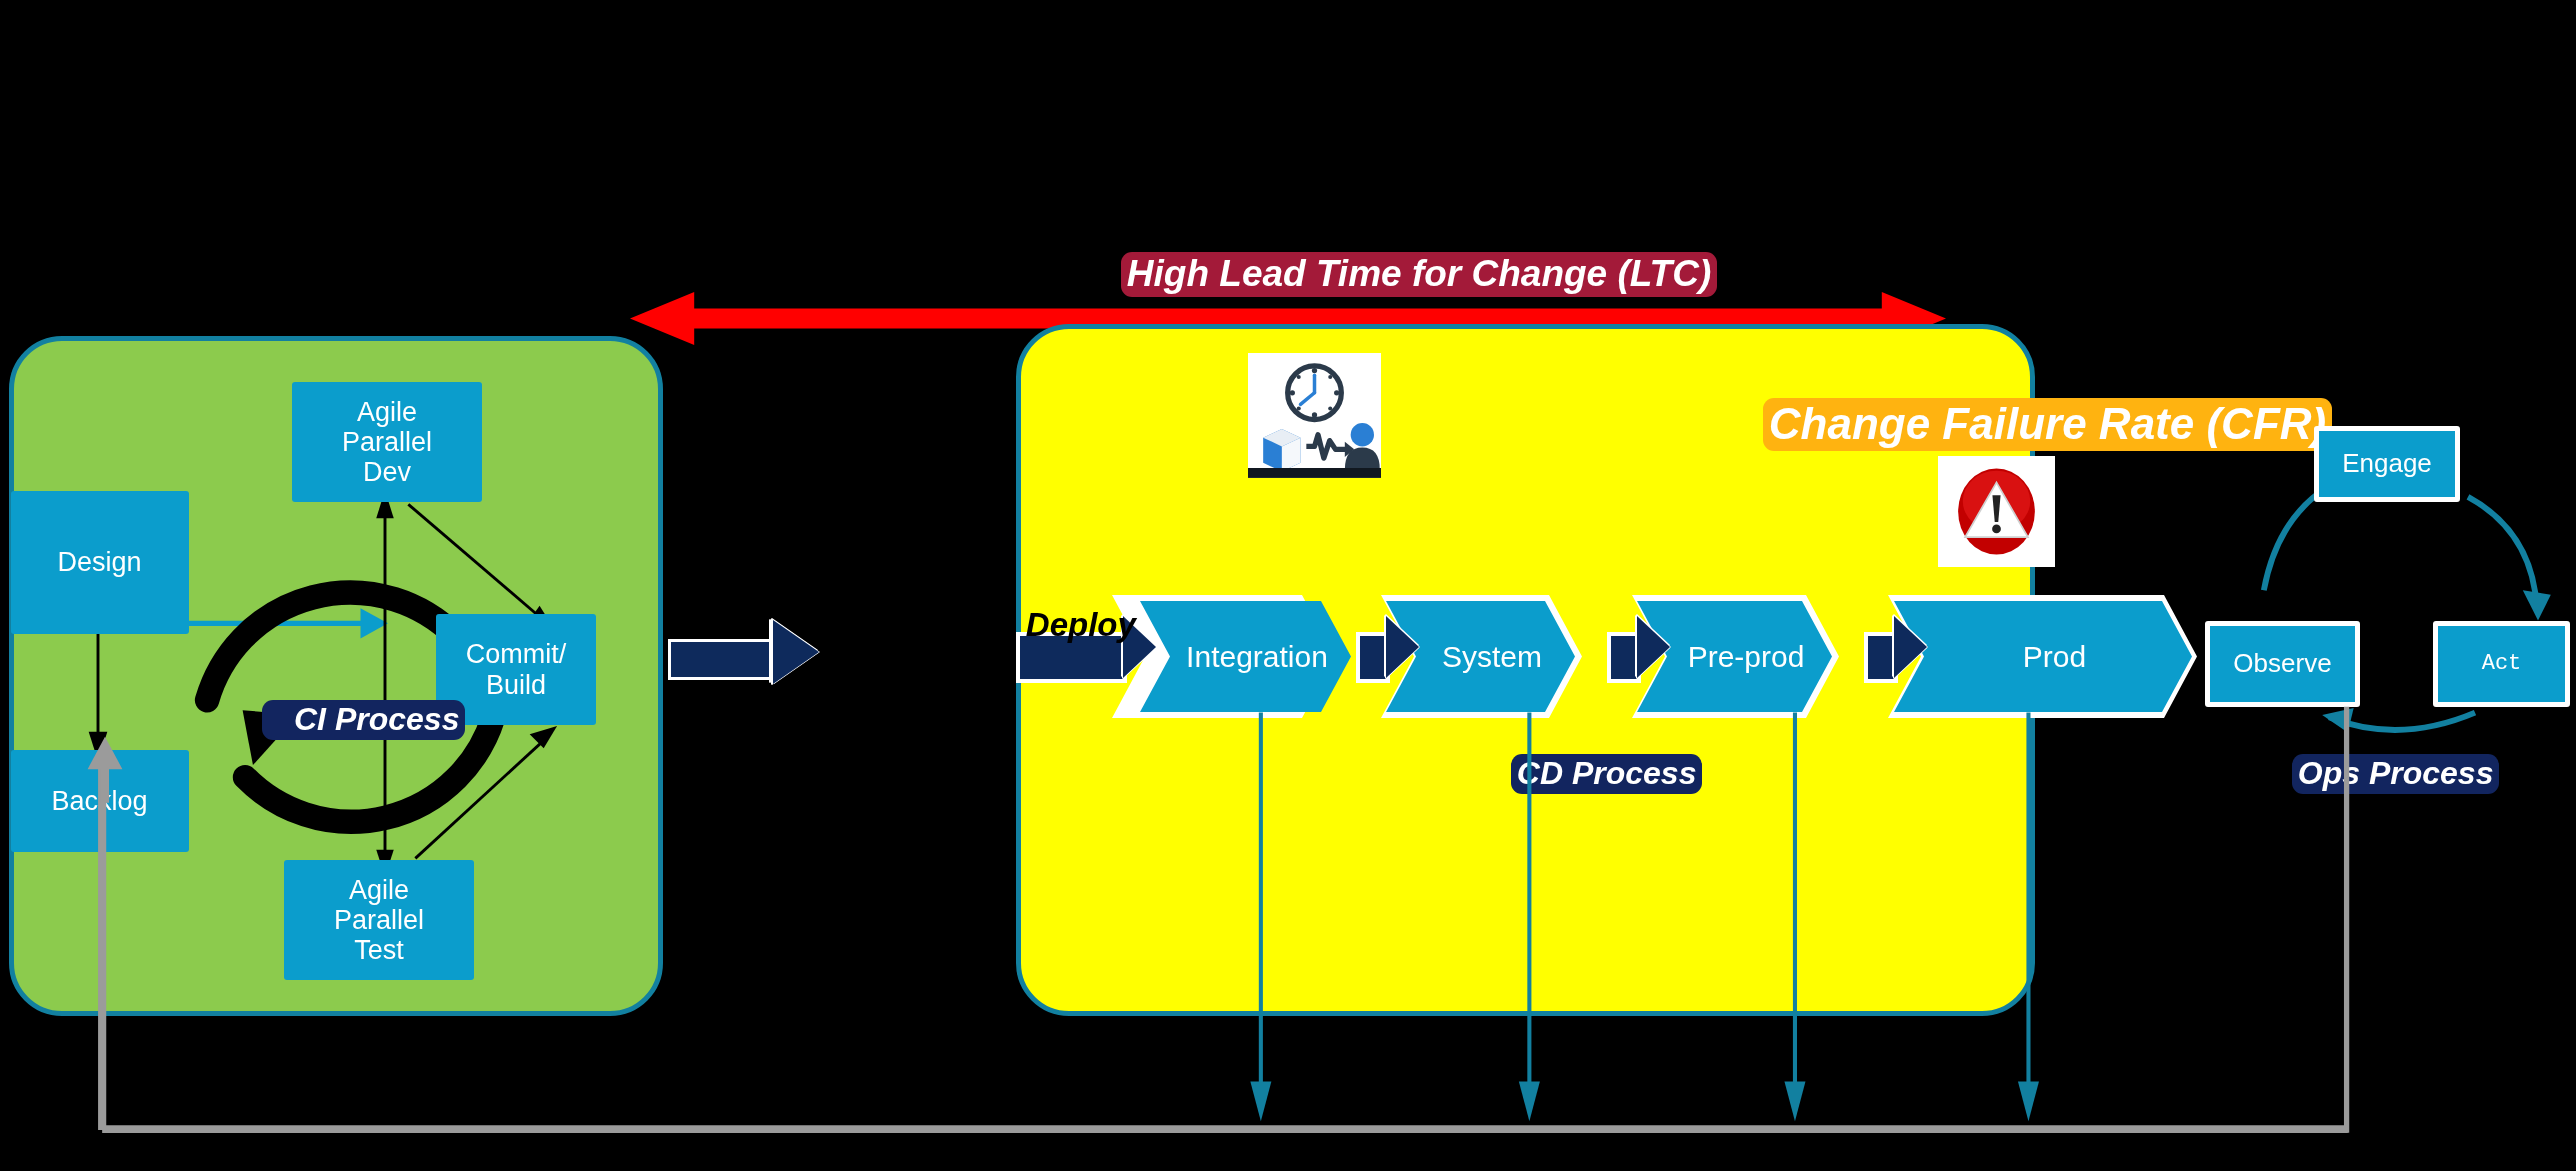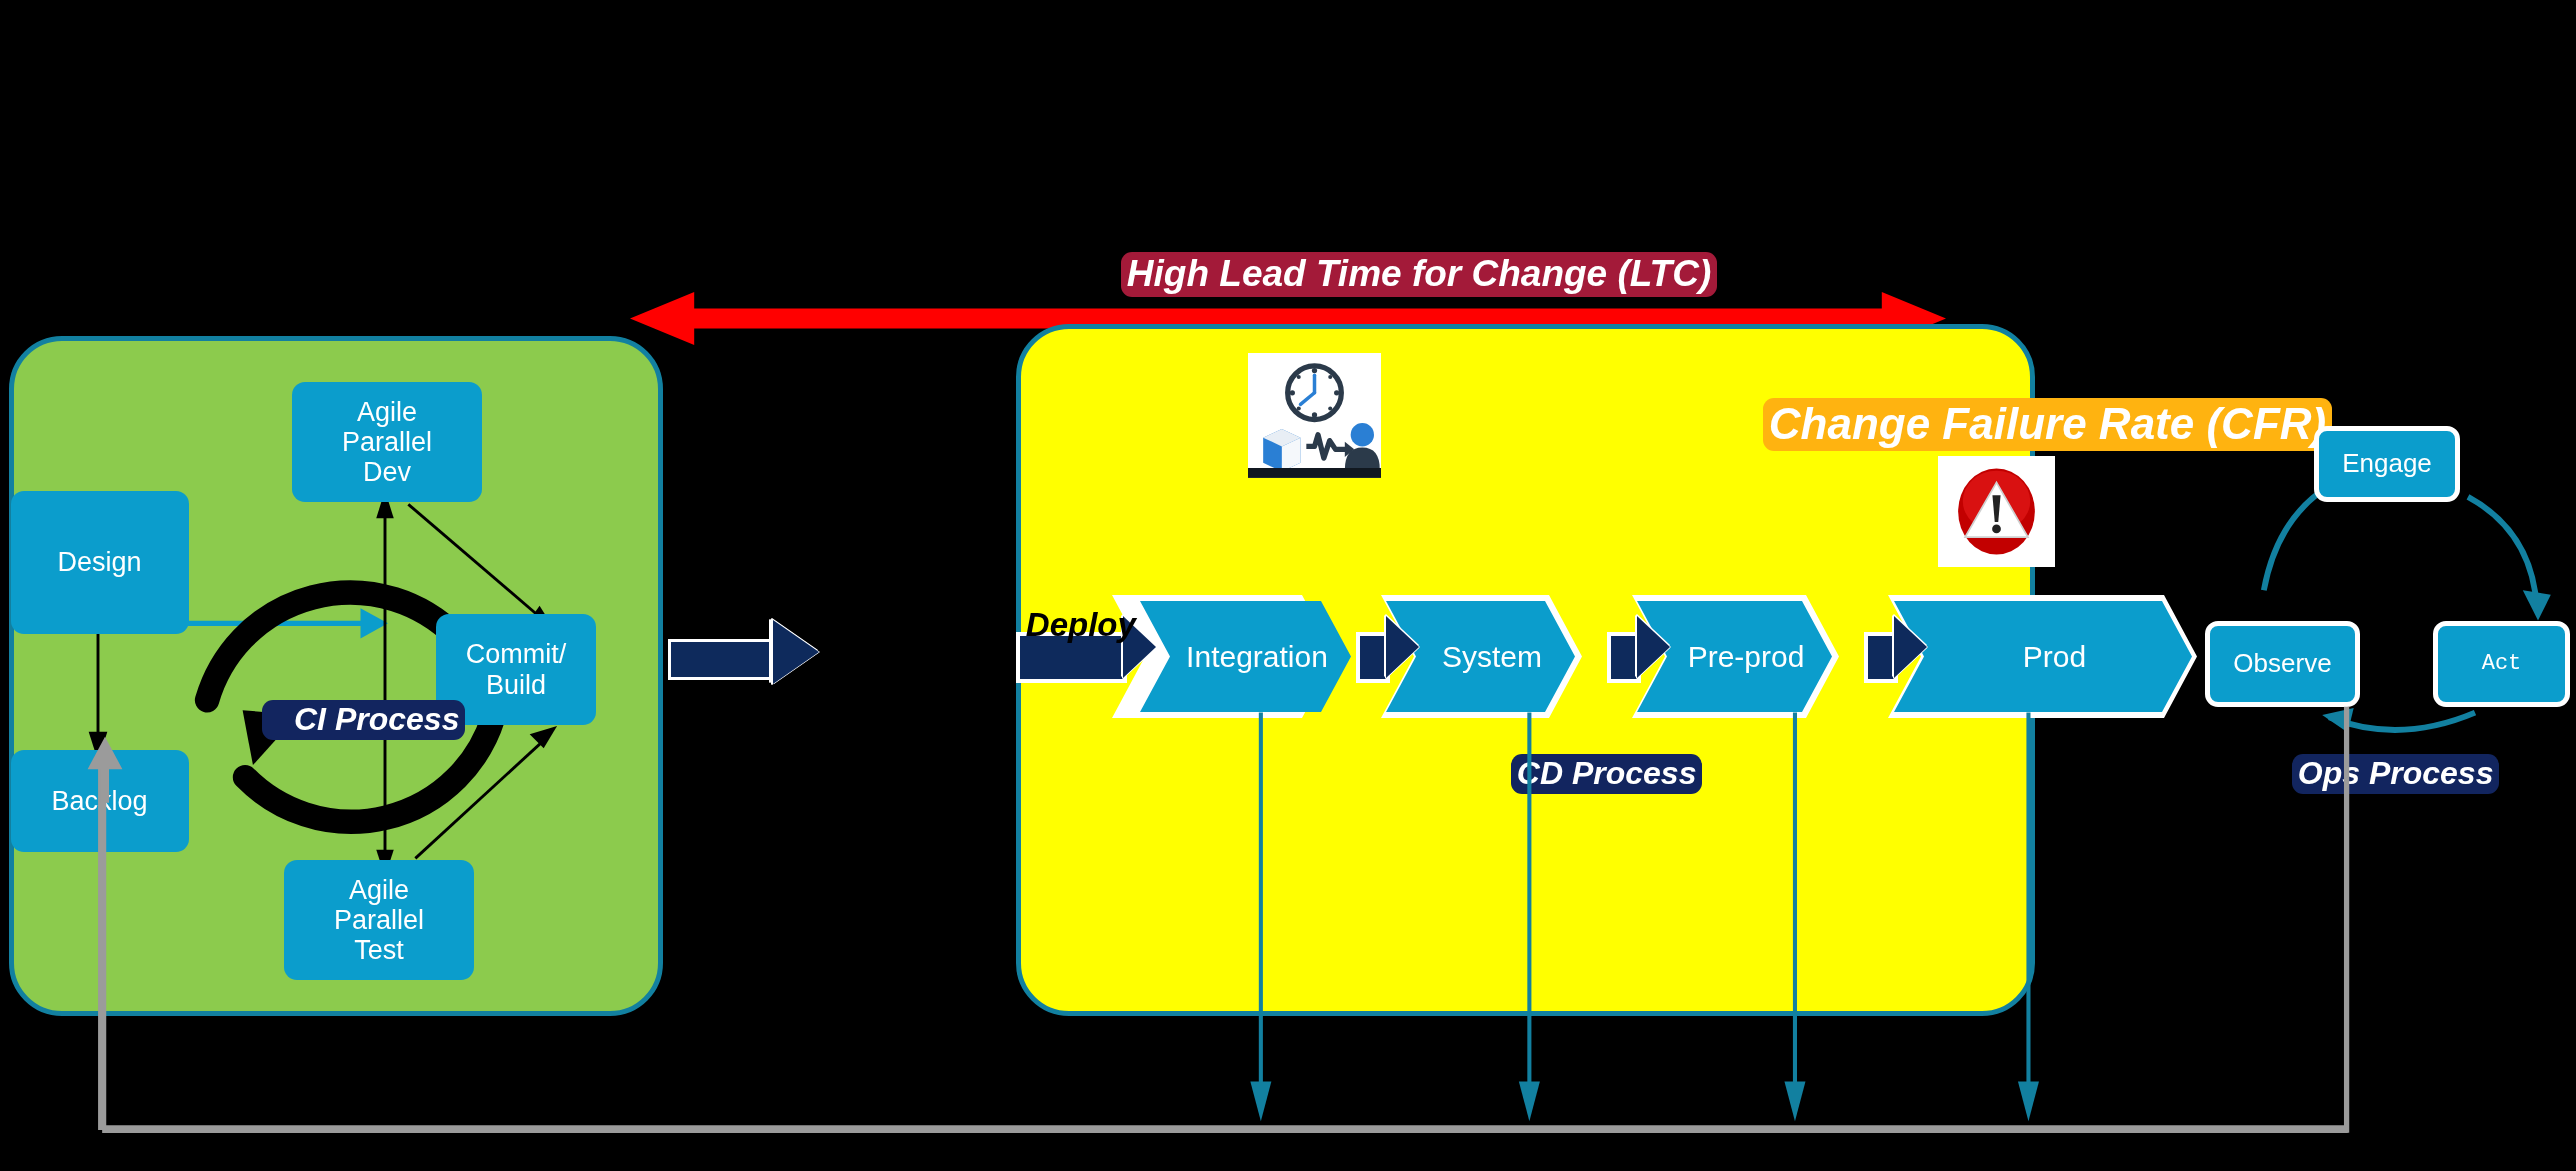--- a/index.html
+++ b/index.html
@@ -24,21 +24,21 @@
     border: 5.8px solid #1280a0;
     box-sizing: border-box;
   }
   #ci-panel  { left: 8.8px;   top: 336px;  width: 654px; height: 680px; background: #8CCB4D; }
   #cd-panel  { left: 1016px; top: 324px;  width: 1019px; height: 692px; background: #FFFF00; }
 
   
   .node {
     position: absolute;
     background: #0B9DCC;
-    border-radius: 13px;
+    border-radius: 3px;
     box-sizing: border-box;
     color: #ffffff;
     display: flex;
     align-items: center;
     justify-content: center;
     text-align: center;
     line-height: 1.12;
     font-size: 27px;
     white-space: pre-line;
   }

